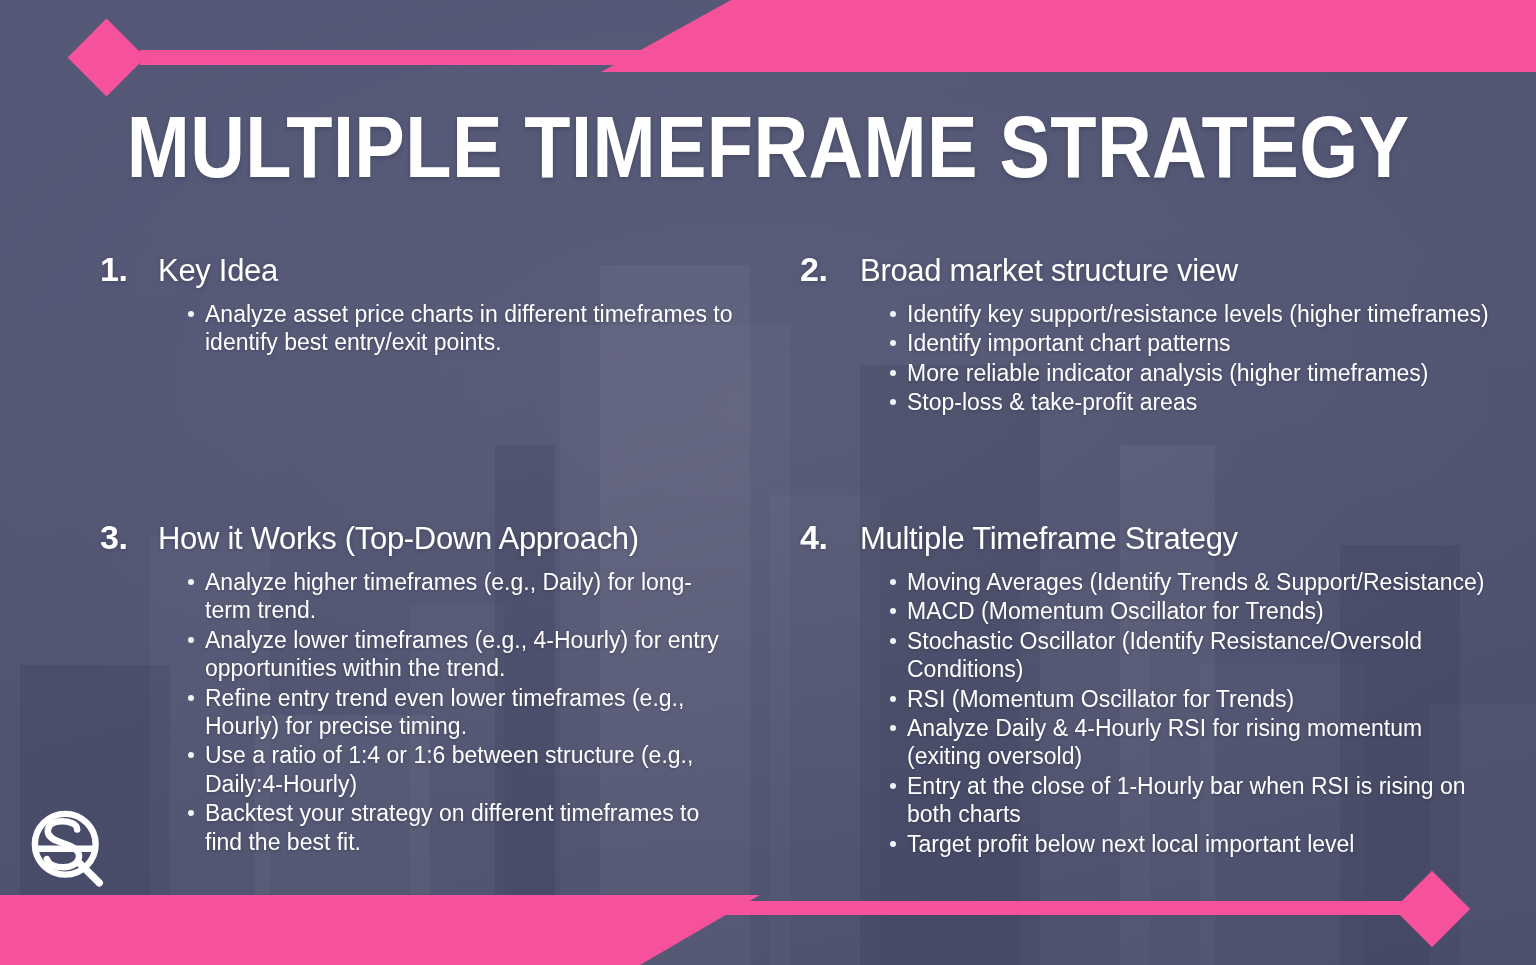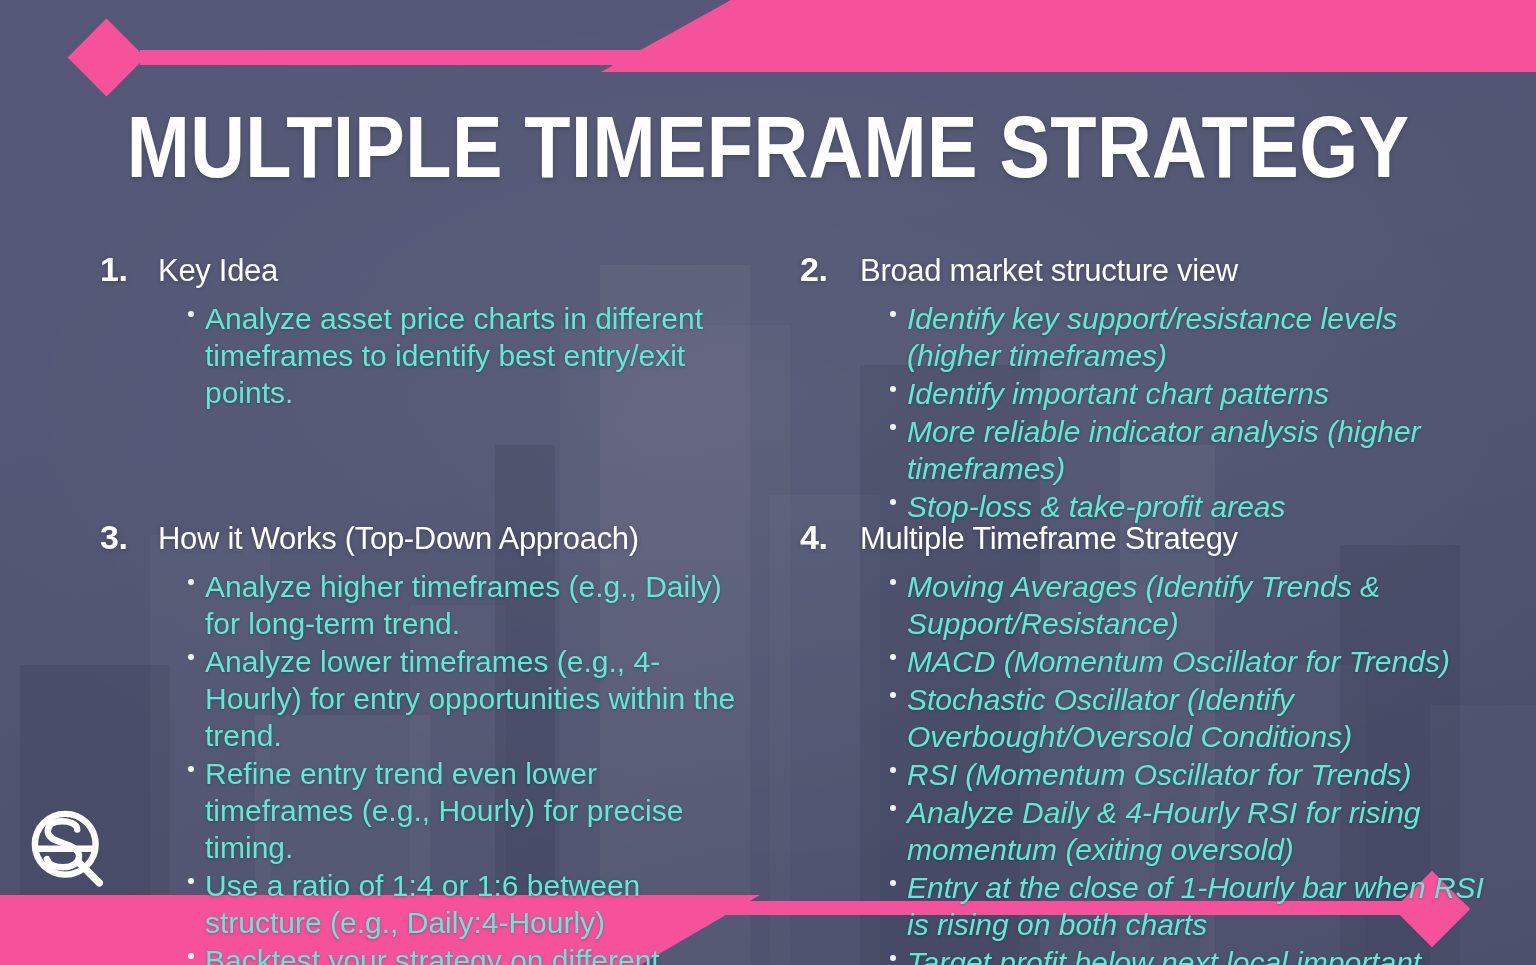--- a/index.html
+++ b/index.html
@@ -112,37 +112,37 @@
   }
 
   .bullets {
     list-style:none;
     margin-top:11px;
     padding-left:88px;
   }
   .col-right .bullets { padding-left:90px; }
   .bullets li {
     position:relative;
-    color:#5eead4;
-    font-size:30px;
+    color:#ffffff;
+    font-size:23px;
     line-height:1.235;
     padding-left:17px;
     margin-bottom:1px;
     text-shadow:0 1px 3px rgba(25,28,48,0.3);
   }
   .bullets li::before {
     content:"";
     position:absolute;
     left:0; top:11px;
     width:6px; height:6px;
     border-radius:50%;
     background:#f3f4f8;
   }
   .bullets.w-narrow li { max-width:548px; }
-  .bullets.w-wide li { max-width:600px;font-style:italic; }
+  .bullets.w-wide li { max-width:600px; }
 
   
   .logo {
     position:absolute; left:22px; bottom:72px;
     width:92px; height:92px; z-index:6;
   }
 </style>
 </head>
 <body>
 
@@ -212,21 +212,21 @@
     </div>
 
     <div class="section col-right">
       <div class="sec-head">
         <span class="sec-num">4.</span>
         <span class="sec-title">Multiple Timeframe Strategy</span>
       </div>
       <ul class="bullets w-wide">
         <li>Moving Averages (Identify Trends &amp; Support/Resistance)</li>
         <li>MACD (Momentum Oscillator for Trends)</li>
-        <li>Stochastic Oscillator (Identify Overbought/Oversold Conditions)</li>
+        <li>Stochastic Oscillator (Identify Resistance/Oversold Conditions)</li>
         <li>RSI (Momentum Oscillator for Trends)</li>
         <li>Analyze Daily &amp; 4-Hourly RSI for rising momentum (exiting oversold)</li>
         <li>Entry at the close of 1-Hourly bar when RSI is rising on both charts</li>
         <li>Target profit below next local important level</li>
       </ul>
     </div>
 
   </div>
 
   <svg class="logo" viewBox="0 0 100 100">

